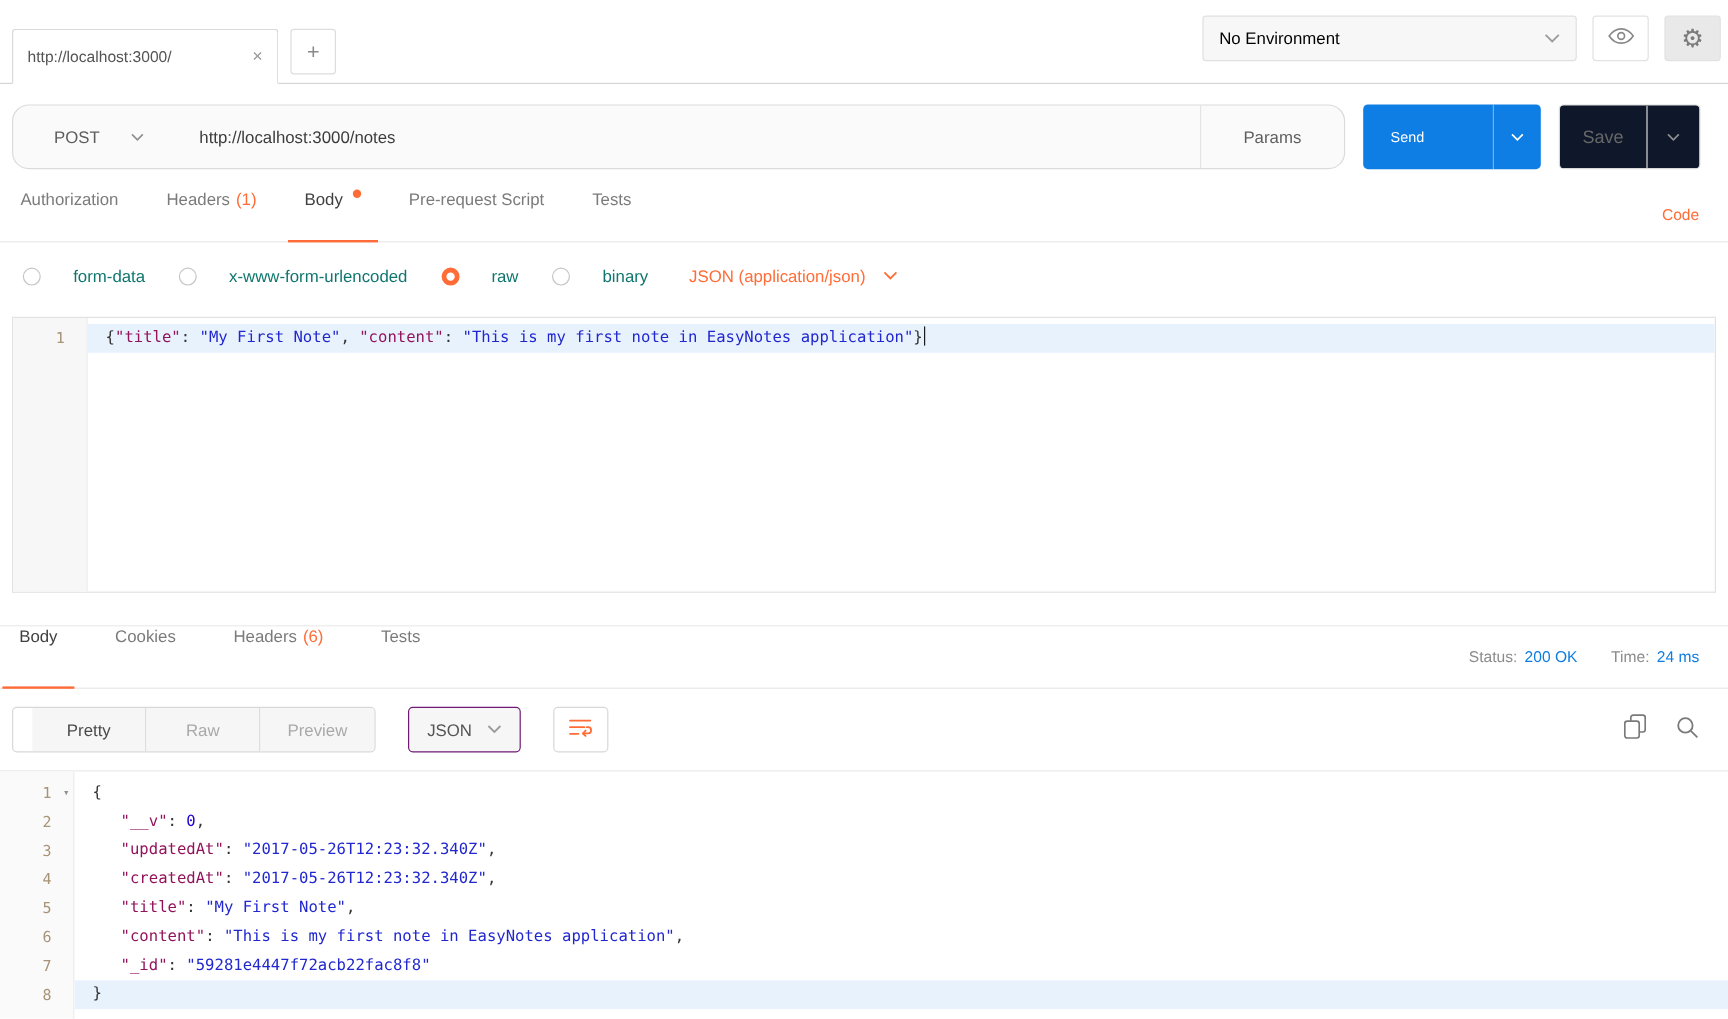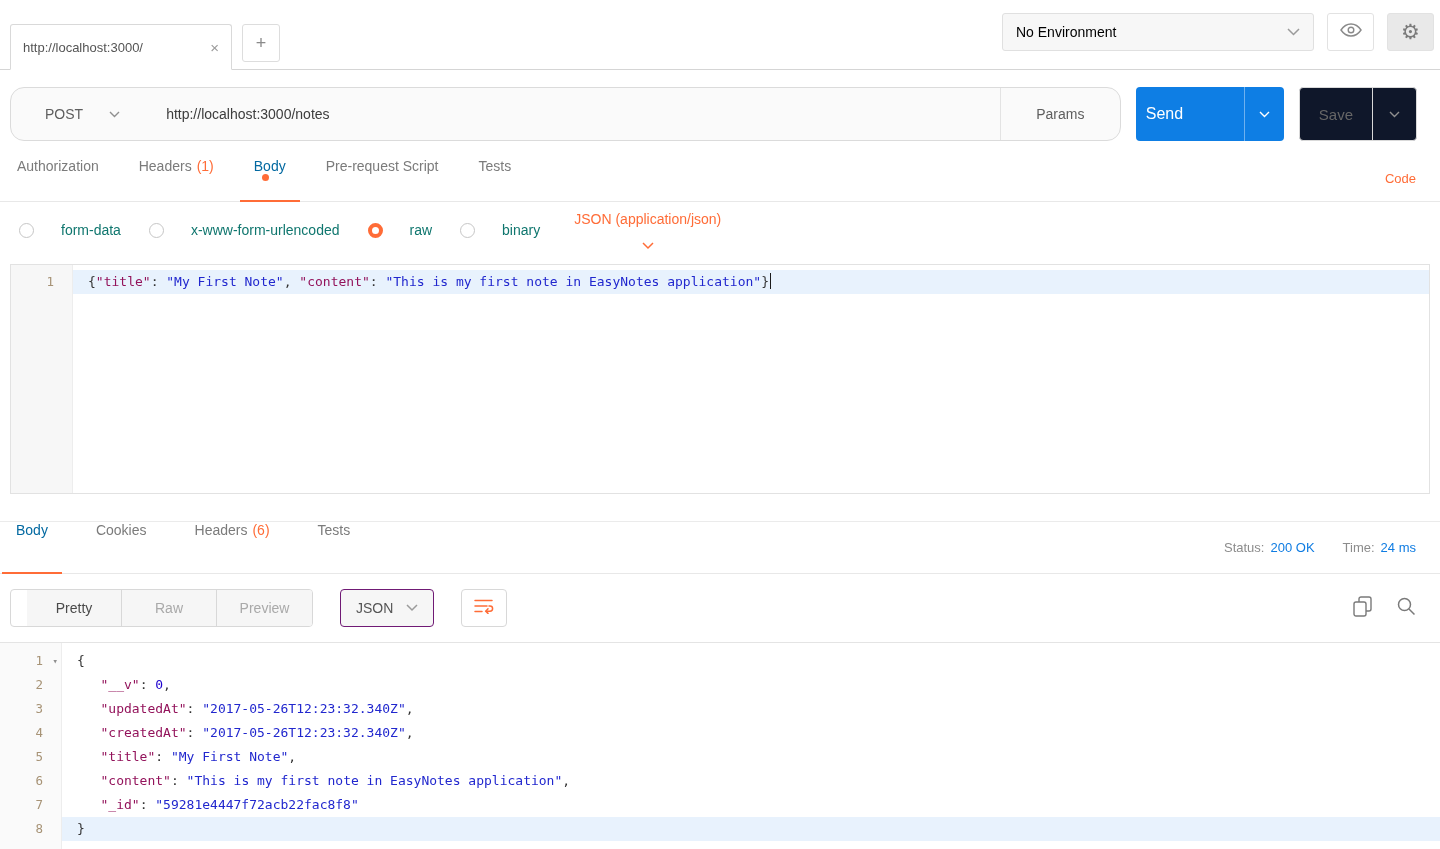--- a/index.html
+++ b/index.html
@@ -34,48 +34,48 @@
   .url-bar { flex:1; height:54px; background:#FAFAFA; border:1px solid #DBDBDB;
             border-radius:14px; display:flex; align-items:center; }
   .method { display:flex; align-items:center; gap:26px; padding:0 22px 0 34px;
             color:#5E5E5E; font-size:14px; }
   .method .chev { color:#8F8F8F; display:flex; }
   .url-input { flex:1; color:#3C3C3C; font-size:14px; padding-left:24px; white-space:nowrap; }
   .params-btn { width:120px; height:100%; border-left:1px solid #E3E3E3; display:flex;
             align-items:center; justify-content:center; color:#5E5E5E; font-size:14px; }
   .send-btn { display:flex; border-radius:4px; overflow:hidden; background:#0E7EE4;
             color:#fff; height:54px; width:148px; }
-  .send-label { flex:1; display:flex; align-items:center; padding-left:10px; font-size:16px; }
+  .send-label { flex:1; display:flex; align-items:center; padding-left:23px; font-size:12px; }
   .send-caret { width:40px; border-left:1px solid rgba(255,255,255,.4); display:flex;
             align-items:center; justify-content:center; color:#fff; }
   .save-btn { display:flex; height:54px; border:1px solid #D9D9D9; border-radius:4px;
             background:#0f172a; overflow:hidden; }
   .save-label { padding:0 19px; display:flex; align-items:center; font-size:15px; color:#666; }
   .save-caret { width:44px; border-left:1px solid #D9D9D9; display:flex;
             align-items:center; justify-content:center; color:#8F8F8F; }
 
   
   .req-tabs { display:flex; align-items:stretch; border-bottom:1px solid #E8E8E8;
             height:44px; padding-left:17px; position:relative; }
   .tab-item { display:flex; align-items:flex-start; margin-right:40px; color:#7B7B7B;
             font-size:14px; position:relative; }
-  .tab-item.active { color:#0369a1;flex-direction:column; }
+  .tab-item.active { color:#404040; }
   .tab-item.active::after { content:""; position:absolute; left:-14px; right:-14px;
             bottom:-1px; height:2px; background:#FF6C37; }
   .tab-count { color:#FF6C37; margin-left:5px; }
   .tab-dot { width:7px; height:7px; border-radius:50%; background:#FF6C37; margin-left:8px; }
   .code-link { position:absolute; right:24px; top:13px; color:#FF6C37; font-size:13px; }
 
   
   .body-mode { display:flex; align-items:center; height:56px; padding-left:19px; gap:28px; }
   .radio-opt { display:flex; align-items:center; gap:27px; color:#0f766e; font-size:14px; }
   .radio { width:15px; height:15px; border-radius:50%; border:1px solid #C6C6C6; background:#fff; }
   .radio.selected { border:4px solid #FF6C37; }
   .content-type { display:flex; align-items:center; gap:15px; color:#FF6C37;
-            font-size:14px; margin-left:6px;flex-direction:column; }
+            font-size:14px; margin-left:6px; }
   .content-type .chev { display:flex; color:#FF6C37; }
 
   
   .editor { margin:6px 10px 0; border:1px solid #E2E2E2; height:230px; display:flex;
             font-family:"DejaVu Sans Mono", monospace; font-size:13px; background:#fff; }
   .gutter { width:62px; background:#F7F7F7; border-right:1px solid #EDEDED; padding-top:5px; }
   .gutter-line { height:24px; line-height:24px; text-align:right; padding-right:18px;
             color:#A79376; position:relative; font-size:12.5px; }
   .gutter-line .fold { position:absolute; right:3px; top:0; font-size:9px; color:#8F8F8F; }
   .code-area { flex:1; padding-top:5px; overflow:hidden; }

